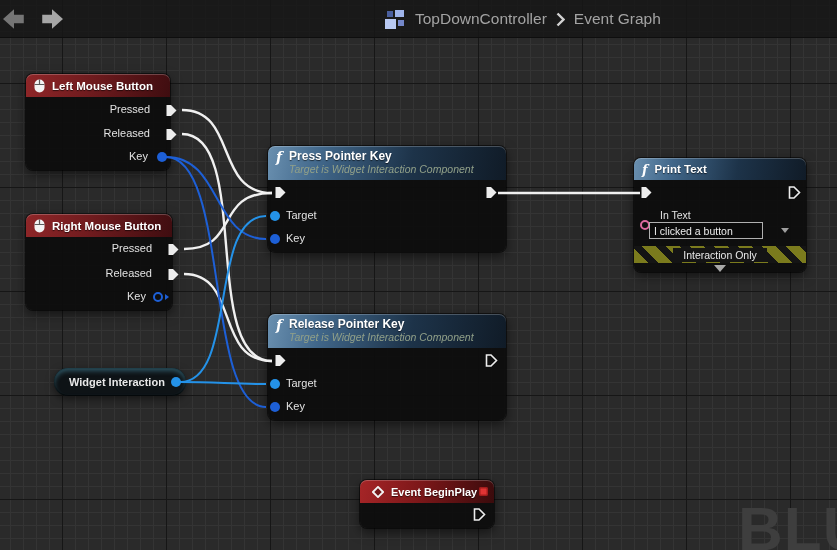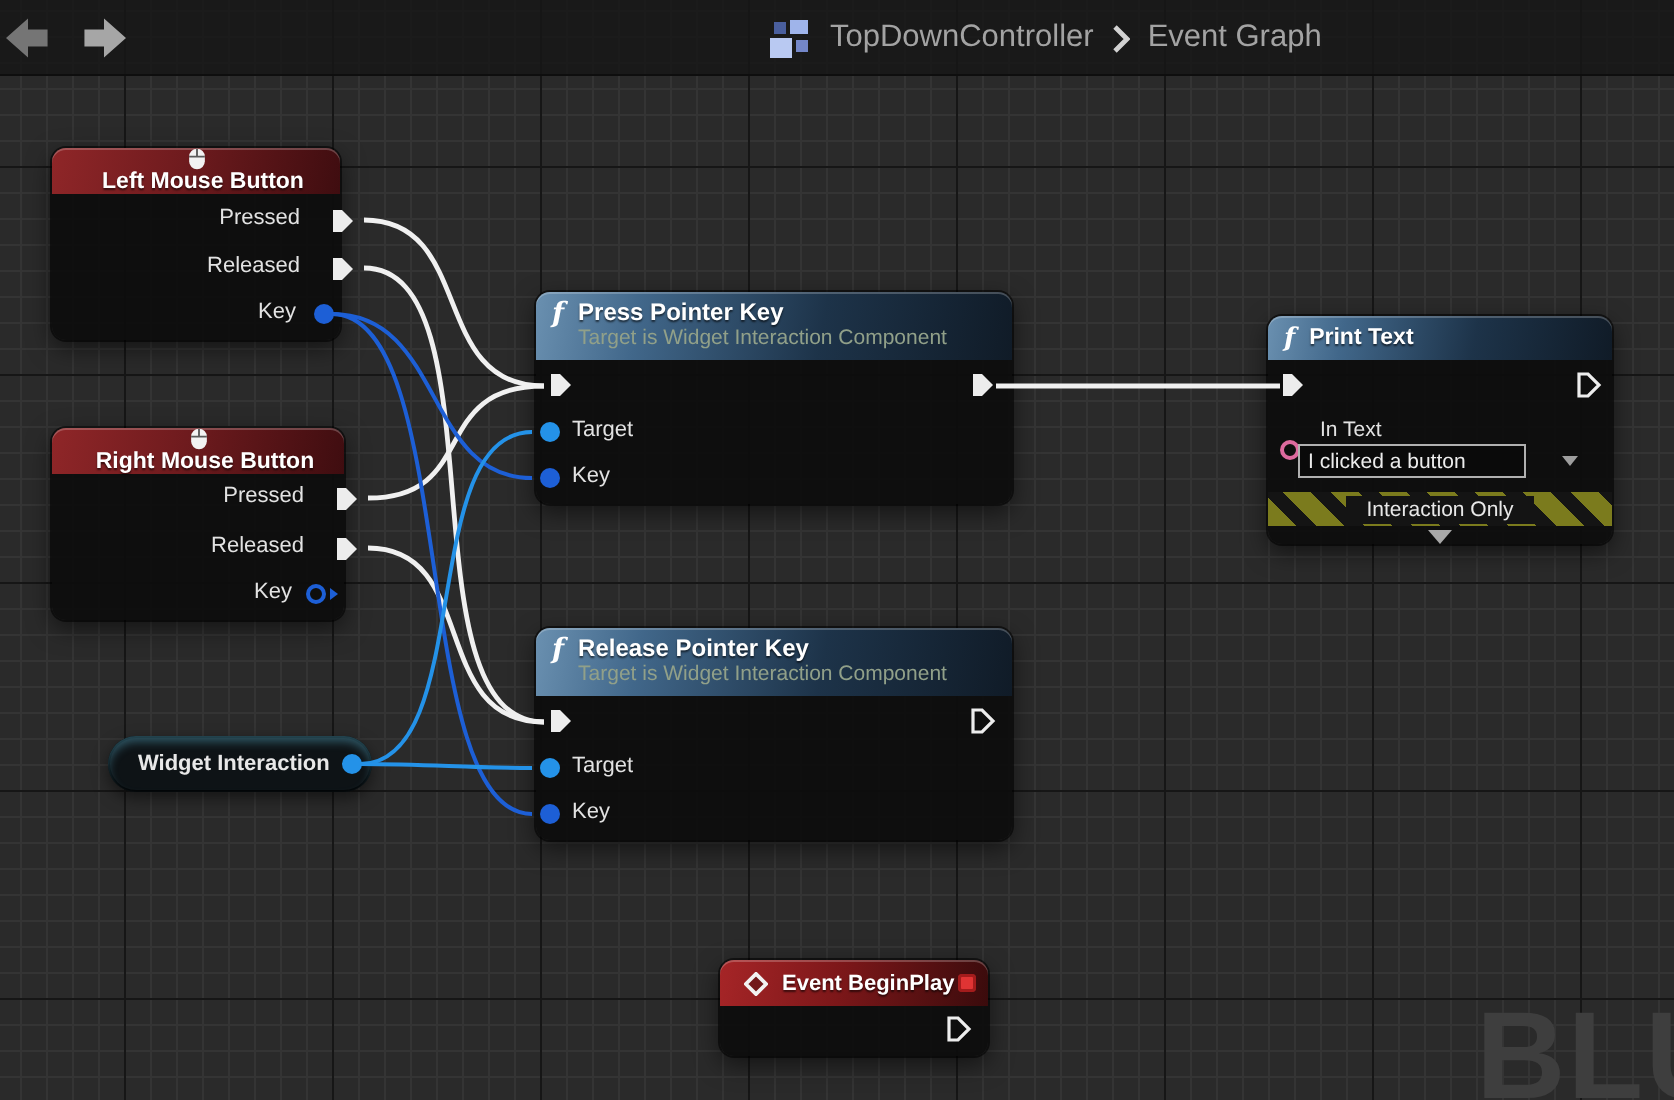--- a/index.html
+++ b/index.html
@@ -37,25 +37,25 @@
   .node {
     position:absolute; z-index:3; border-radius:7px;
     background:rgba(13,13,13,0.94);
     box-shadow:0 4px 12px rgba(0,0,0,0.55), 0 0 0 1px rgba(0,0,0,0.55);
   }
   .node-header {
     position:relative; border-radius:7px 7px 0 0; display:flex; align-items:center;
     box-shadow:inset 0 1px 0 rgba(255,255,255,0.22);
     padding:0 8px;
   }
-  .hdr-mouse { height:23px; background:linear-gradient(100deg,#8f2628 0%,#6f1b1e 45%,#3f0d10 100%);flex-direction:column; }
+  .hdr-mouse { height:23px; background:linear-gradient(100deg,#8f2628 0%,#6f1b1e 45%,#3f0d10 100%); }
   .hdr-fn    { background:linear-gradient(100deg,#6a90b0 0%,#41678a 22%,#1d3349 60%,#101b27 100%); }
   .hdr-event { height:23px; background:linear-gradient(100deg,#a62527 0%,#7c1719 45%,#3a0b0c 100%);padding-left:12px; }
   .node-title { color:#ffffff; font-weight:bold; font-size:11.5px; margin-left:7px; text-shadow:0 1px 1px rgba(0,0,0,0.6); white-space:nowrap; }
-  .node-subtitle { color:#91a089; font-size:10.5px; margin-left:7px; white-space:nowrap; }
+  .node-subtitle { color:#91a089; font-size:10.5px; font-style:italic; margin-left:7px; white-space:nowrap; }
 
   .pin-row-label { position:absolute; color:#e2e2e2; font-size:11px; white-space:nowrap; }
   .exec-pin { position:absolute; width:13px; height:13px; }
   .data-pin { position:absolute; width:10px; height:10px; border-radius:50%; }
   .pin-filled-obj { background:#2492e8; }
   .pin-filled-key { background:#1d5fd6; }
   .pin-hollow-key { border:2px solid #1d5fd6; background:transparent; }
   .pin-wedge { position:absolute; width:0; height:0; border-top:3.5px solid transparent; border-bottom:3.5px solid transparent; }
 
   .textbox {

